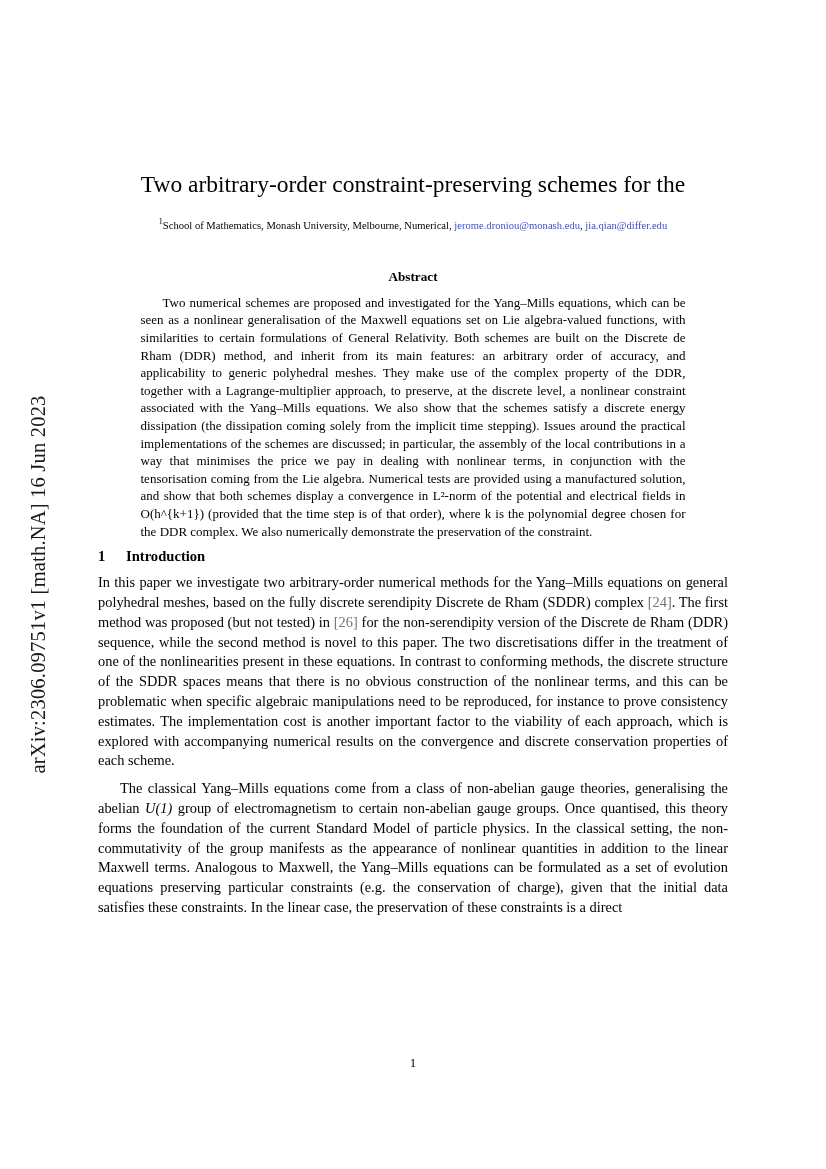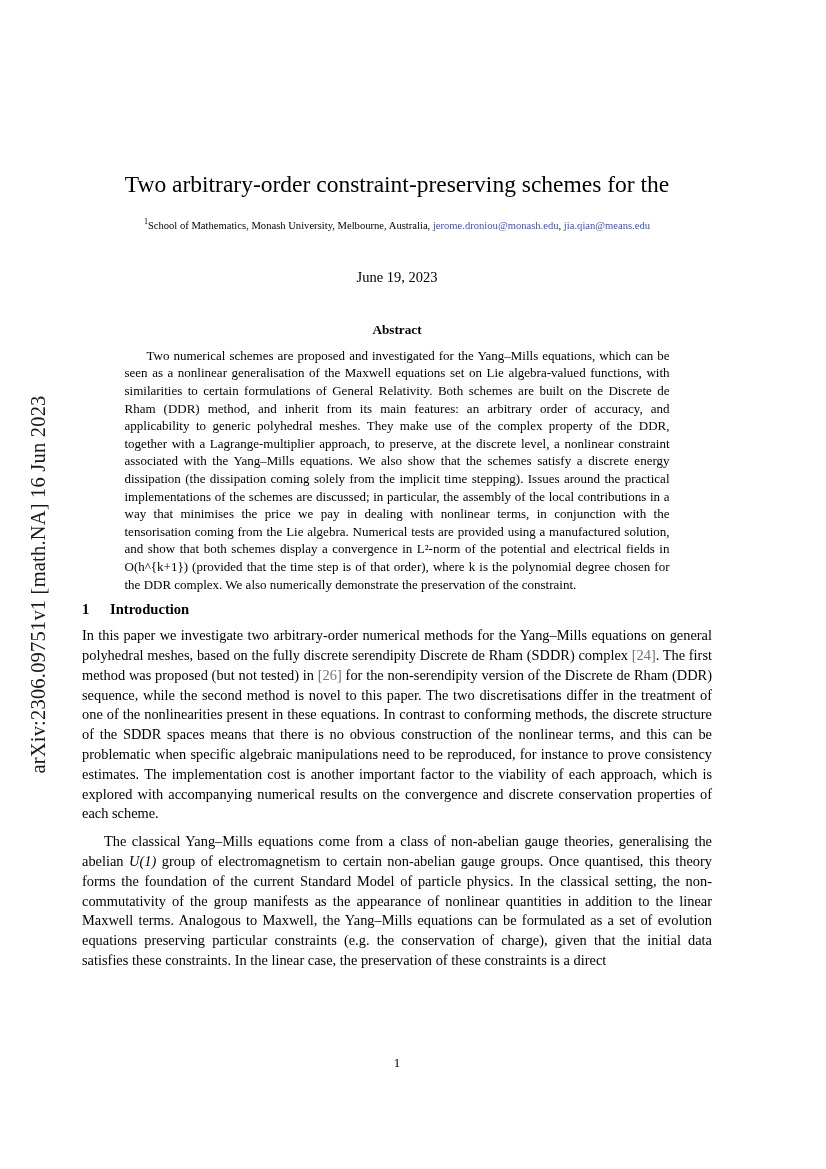--- a/index.html
+++ b/index.html
@@ -32,21 +32,21 @@
     white-space: nowrap;
     font-family: "Liberation Serif", serif;
     font-size: 20.5px;
     letter-spacing: 0.2px;
     color: #1a1a1a;
   }
 
   
   #page {
     position: absolute;
-    left: 82px;
+    left: 98px;
     top: 0;
     width: 630px;
     height: 1169px;
   }
 
   .title {
     margin-top: 168px;
     text-align: center;
     font-size: 23.5px;
     line-height: 1.38;
@@ -133,24 +133,23 @@
 </div>
 
 <div id="page">
 
   <div class="title">
     <span class="line">Two arbitrary-order constraint-preserving schemes for the</span>
   </div>
 
 
   <div class="affil">
-    <sup>1</sup><span>School of Mathematics, Monash University, Melbourne, Australia, </span><span class="mail">jerome.droniou@monash.edu</span><span>, </span><span class="mail">jia.qian@means.edu</span>
+    <sup>1</sup><span>School of Mathematics, Monash University, Melbourne, Numerical, </span><span class="mail">jerome.droniou@monash.edu</span><span>, </span><span class="mail">jia.qian@differ.edu</span>
   </div>
 
-  <div class="date">June 19, 2023</div>
 
   <div class="abstract-head">Abstract</div>
   <div class="abstract-body">Two numerical schemes are proposed and investigated for the Yang–Mills equations, which can be seen as a nonlinear generalisation of the Maxwell equations set on Lie algebra-valued functions, with similarities to certain formulations of General Relativity. Both schemes are built on the Discrete de Rham (DDR) method, and inherit from its main features: an arbitrary order of accuracy, and applicability to generic polyhedral meshes. They make use of the complex property of the DDR, together with a Lagrange-multiplier approach, to preserve, at the discrete level, a nonlinear constraint associated with the Yang–Mills equations. We also show that the schemes satisfy a discrete energy dissipation (the dissipation coming solely from the implicit time stepping). Issues around the practical implementations of the schemes are discussed; in particular, the assembly of the local contributions in a way that minimises the price we pay in dealing with nonlinear terms, in conjunction with the tensorisation coming from the Lie algebra. Numerical tests are provided using a manufactured solution, and show that both schemes display a convergence in L²-norm of the potential and electrical fields in O(h^{k+1}) (provided that the time step is of that order), where k is the polynomial degree chosen for the DDR complex. We also numerically demonstrate the preservation of the constraint.</div>
 
   <div class="section-head">
     <span class="num">1</span><span>Introduction</span>
   </div>
 
   <div class="body-text">
     <span>In this paper we investigate two arbitrary-order numerical methods for the Yang–Mills equations on general polyhedral meshes, based on the fully discrete serendipity Discrete de Rham (SDDR) complex </span><span class="cite">[24]</span><span>. The first method was proposed (but not tested) in </span><span class="cite">[26]</span><span> for the non-serendipity version of the Discrete de Rham (DDR) sequence, while the second method is novel to this paper. The two discretisations differ in the treatment of one of the nonlinearities present in these equations. In contrast to conforming methods, the discrete structure of the SDDR spaces means that there is no obvious construction of the nonlinear terms, and this can be problematic when specific algebraic manipulations need to be reproduced, for instance to prove consistency estimates. The implementation cost is another important factor to the viability of each approach, which is explored with accompanying numerical results on the convergence and discrete conservation properties of each scheme.</span>

